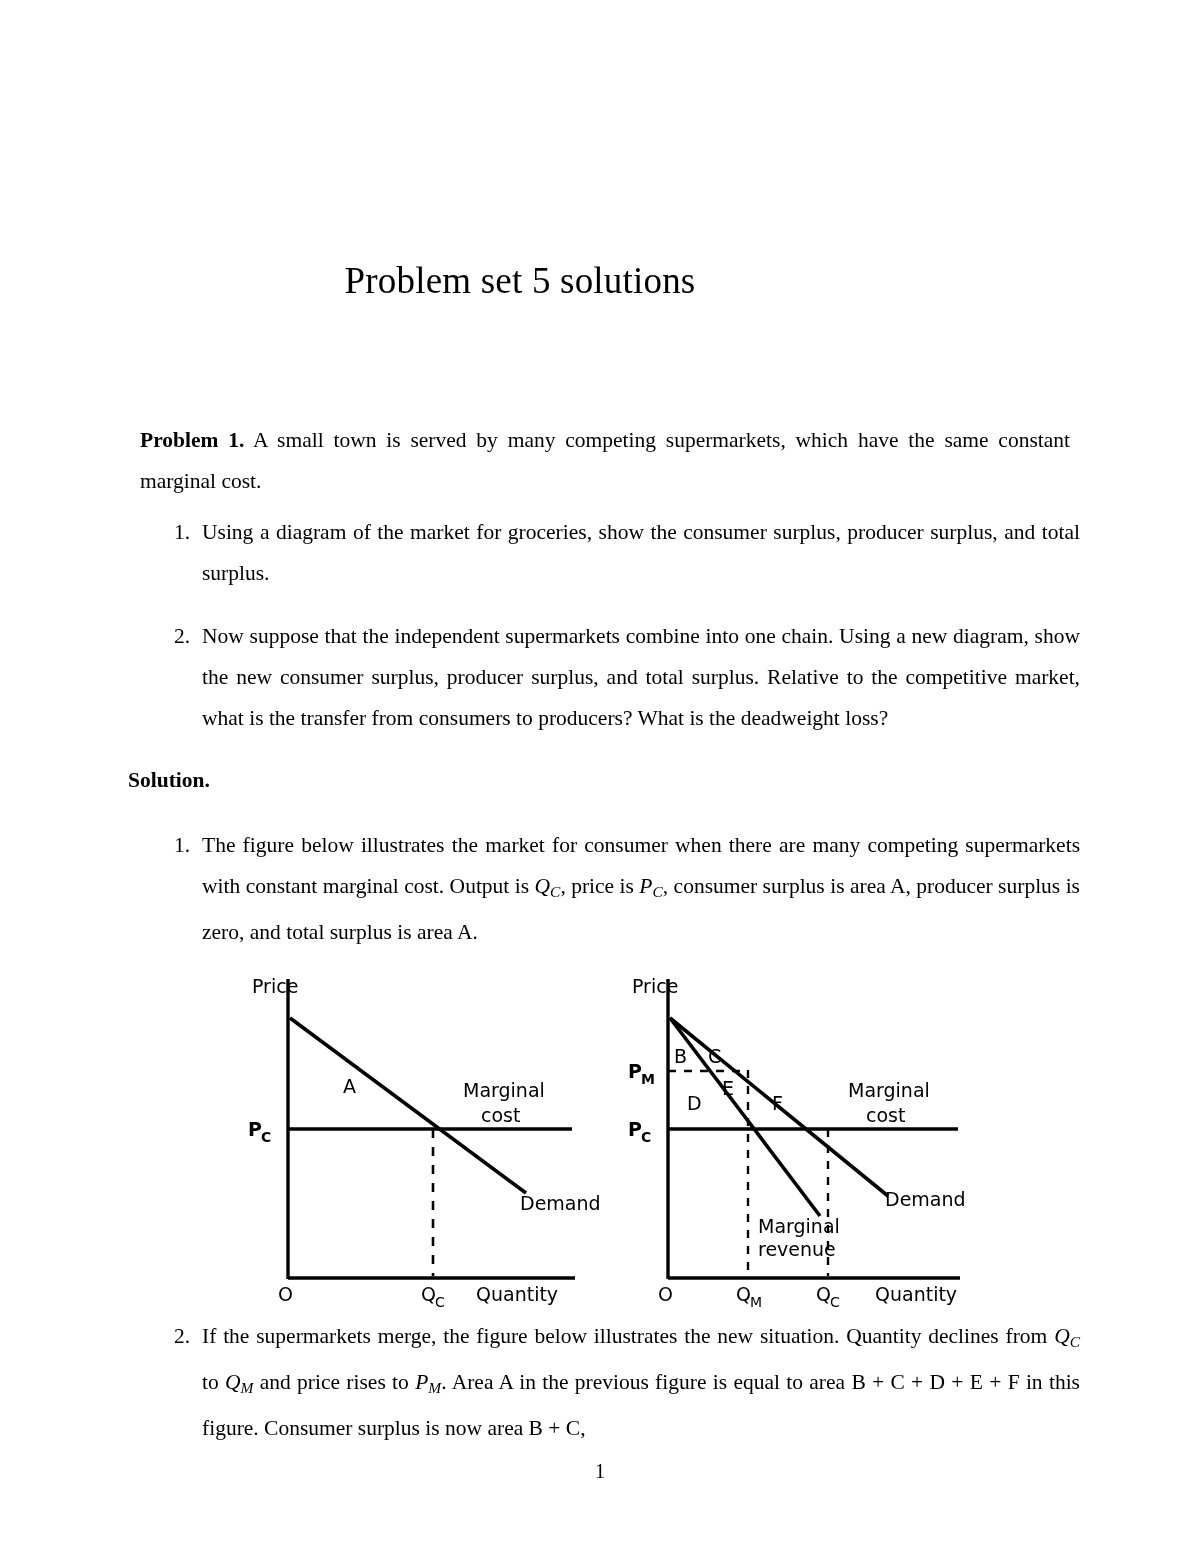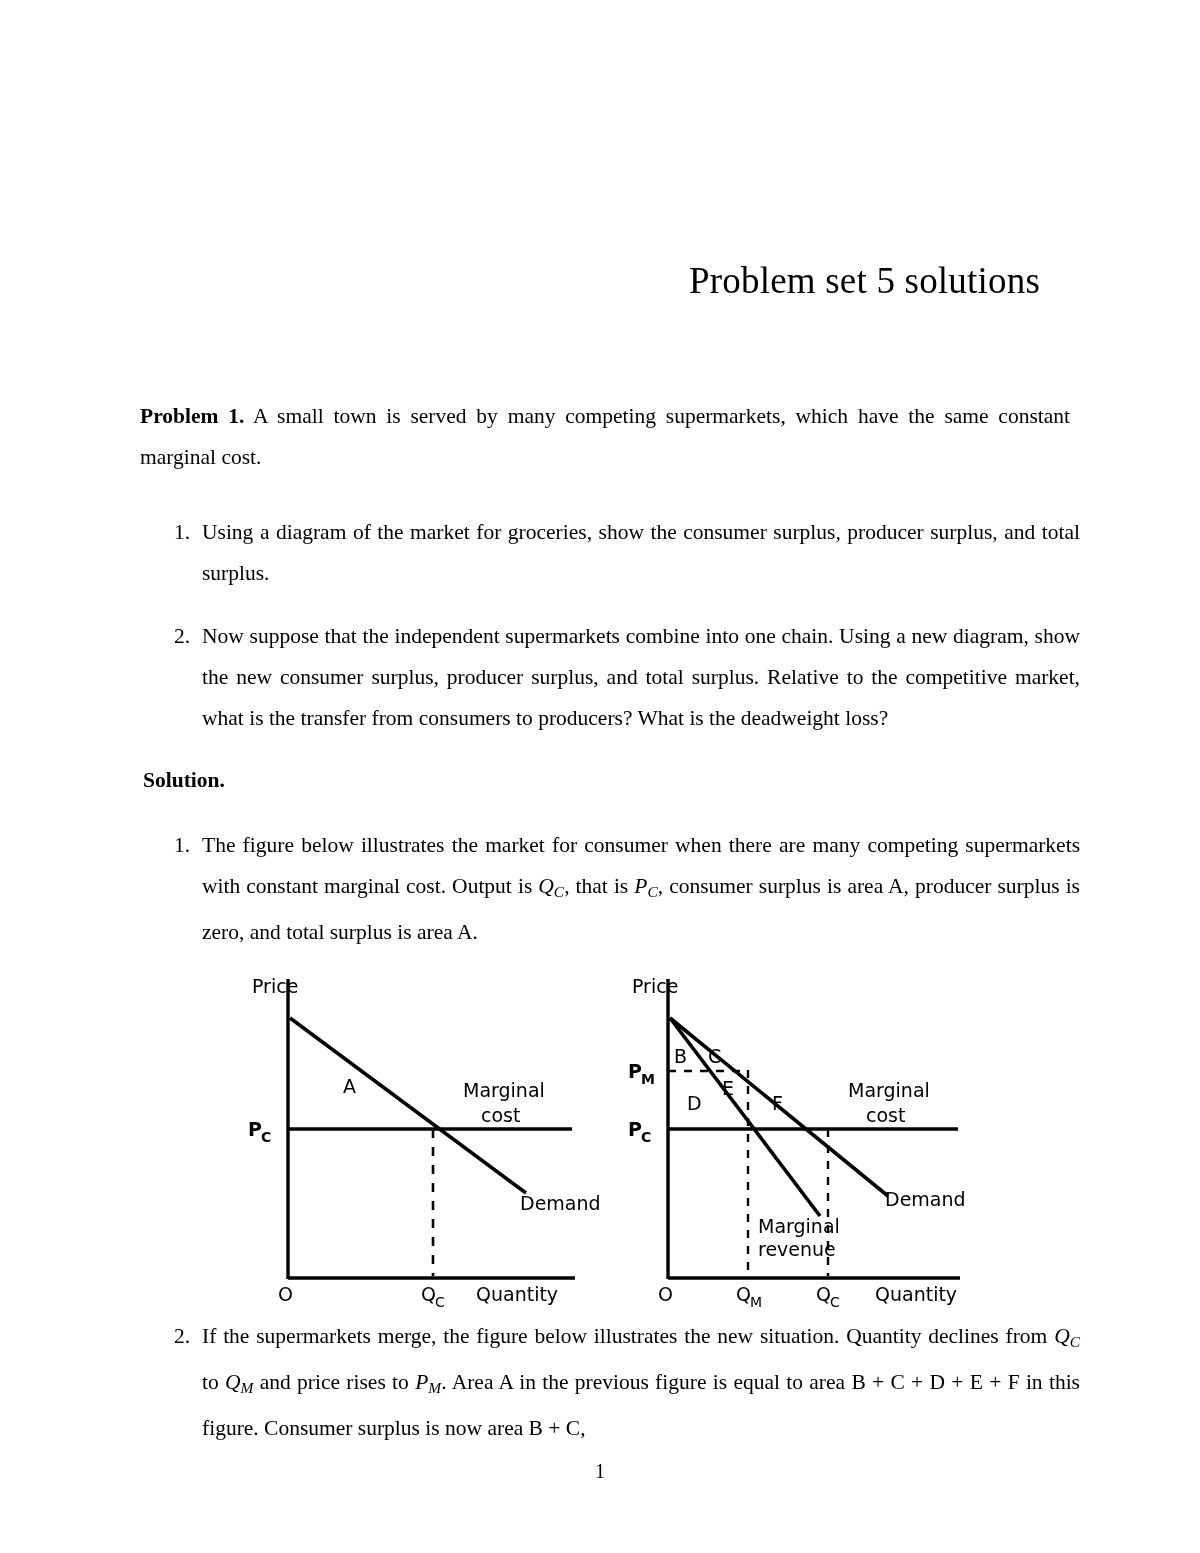--- a/index.html
+++ b/index.html
@@ -22,41 +22,41 @@
     width: 1200px;
     height: 1553px;
   }
 
   
   .doc-title {
     position: absolute;
     left: 0;
     top: 234px;
     width: 1040px;
-    text-align: right;
+    text-align: center;
     font-size: 37px;
     letter-spacing: 0.2px;
     font-weight: normal;
   }
 
   
   .para {
     position: absolute;
     font-size: 21.5px;
     line-height: 41px;
     text-align: justify;
     text-justify: inter-word;
   }
   .para.p-problem1 {
     left: 140px;
-    top: 396px;
+    top: 420px;
     width: 930px;
   }
   .para.p-solution {
-    left: 143px;
+    left: 128px;
     top: 760px;
     width: 930px;
   }
   .lead {
     font-weight: bold;
   }
 
   
   .olist {
     position: absolute;
@@ -136,21 +136,21 @@
       <span class="num">2.</span><span>Now suppose that the independent supermarkets combine into one chain. Using a new diagram, show the new consumer surplus, producer surplus, and total surplus. Relative to the competitive market, what is the transfer from consumers to producers? What is the deadweight loss?</span>
     </div>
   </div>
 
   <div class="para p-solution">
     <span class="lead">Solution.</span>
   </div>
 
   <div class="olist" id="list-s1">
     <div class="li">
-      <span class="num">1.</span><span>The figure below illustrates the market for consumer when there are many competing supermarkets with constant marginal cost. Output is </span><var>Q</var><span class="sub">C</span><span>, that is </span><var>P</var><span class="sub">C</span><span>, consumer surplus is area A, producer surplus is zero, and total surplus is area A.</span>
+      <span class="num">1.</span><span>The figure below illustrates the market for consumer when there are many competing supermarkets with constant marginal cost. Output is </span><var>Q</var><span class="sub">C</span><span>, price is </span><var>P</var><span class="sub">C</span><span>, consumer surplus is area A, producer surplus is zero, and total surplus is area A.</span>
     </div>
   </div>
 
   <div class="figure">
     <svg width="760" height="345" viewBox="0 0 760 345" xmlns="http://www.w3.org/2000/svg" font-family="DejaVu Sans, sans-serif">
 
       <g>
 
         <line x1="58" y1="8" x2="58" y2="308" stroke="#000" stroke-width="3.4"></line>
         <line x1="58" y1="307" x2="345" y2="307" stroke="#000" stroke-width="3.4"></line>

